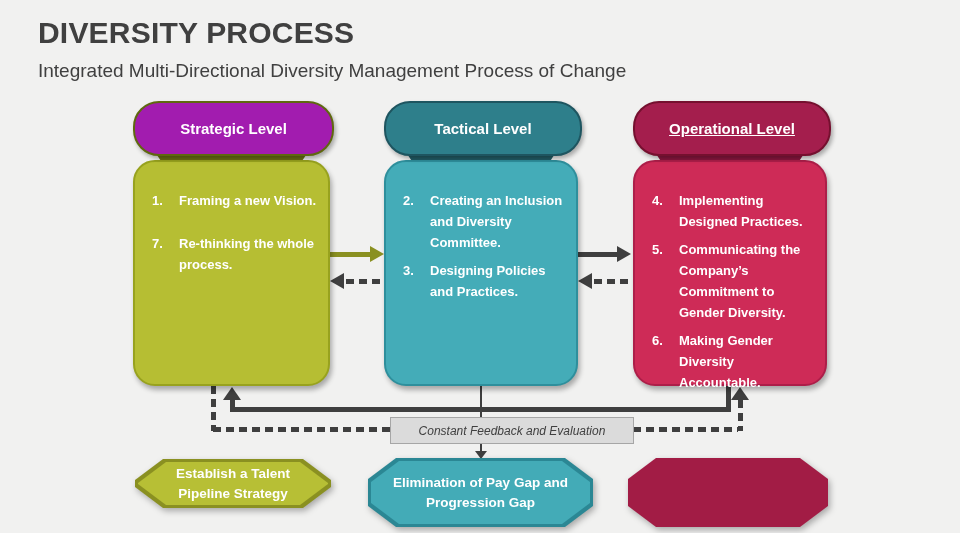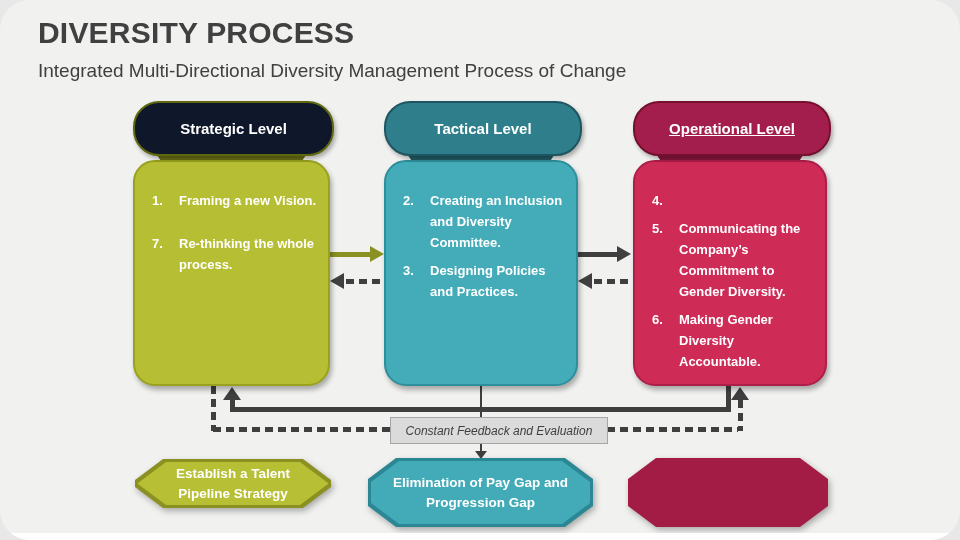--- a/index.html
+++ b/index.html
@@ -1,35 +1,35 @@
 <!DOCTYPE html>
 <html><head>
 <meta charset="utf-8">
 <style>
   html,body{margin:0;padding:0;background:#e8e8e8;}
   .slide{
     position:relative;width:960px;height:540px;overflow:hidden;
-    background:#F1F1F0;font-family:"Liberation Sans", sans-serif;border-radius:30px;
+    background:#F1F1F0;font-family:"Liberation Sans", sans-serif;
   }
   .bottom-strip{position:absolute;left:0;top:533px;width:960px;height:7px;background:#ffffff;}
 
   
   .title{position:absolute;left:38px;top:16px;font-size:30px;font-weight:bold;color:#404040;letter-spacing:.2px;}
   .subtitle{position:absolute;left:38px;top:60px;font-size:19px;font-weight:400;color:#404040;}
 
   
   .c1{left:133px;width:197px;} .c2{left:384px;width:194px;} .c3{left:633px;width:194px;}
 
   .pill{
     position:absolute;top:101px;height:51px;z-index:3;border-radius:26px;
     display:flex;align-items:center;justify-content:center;
     color:#fff;font-size:15px;font-weight:bold;
     box-shadow:2px 3px 4px rgba(0,0,0,.3);
   }
-  .pill-olive{background:#0f172a;border:2px solid #5F680F;}
+  .pill-olive{background:#a21caf;border:2px solid #5F680F;}
   .pill-teal{background:#2E7F8B;border:2px solid #1E5560;}
   .pill-crimson{background:#A41E4D;border:2px solid #75102F;text-decoration:underline;}
 
   .connector{
     position:absolute;top:146px;height:17px;z-index:1;
     clip-path:polygon(0 0,100% 0,93% 100%,7% 100%);
   }
   .conn-olive{background:#6B7014;}
   .conn-teal{background:#235E68;}
   .conn-crimson{background:#8C1740;}
@@ -58,21 +58,21 @@
   .dash-h{position:absolute;height:5px;background:repeating-linear-gradient(to right,#3F3F3F 0 8px,transparent 8px 13px);}
   .dash-v{position:absolute;width:5px;background:repeating-linear-gradient(to bottom,#3F3F3F 0 8px,transparent 8px 13px);}
   .head-right{position:absolute;width:0;height:0;border-top:8px solid transparent;border-bottom:8px solid transparent;}
   .head-left{position:absolute;width:0;height:0;border-top:8px solid transparent;border-bottom:8px solid transparent;}
   .head-up{position:absolute;width:0;height:0;border-left:9px solid transparent;border-right:9px solid transparent;border-bottom:13px solid #3F3F3F;}
   .head-down{position:absolute;width:0;height:0;border-left:6px solid transparent;border-right:6px solid transparent;border-top:8px solid #3F3F3F;}
   .thin-v{position:absolute;width:2px;background:#3F3F3F;}
 
   
   .feedback{
-    position:absolute;left:390px;top:417px;width:218px;height:27px;z-index:4;
+    position:absolute;left:390px;top:417px;width:244px;height:27px;z-index:4;
     background:#DBDBDB;border:1px solid #A6A6A6;box-sizing:border-box;
     display:flex;align-items:center;justify-content:center;
     font-size:12px;font-style:italic;color:#404040;font-weight:500;
   }
 
   
   .oct{position:absolute;filter:drop-shadow(2px 3px 3px rgba(0,0,0,.3));}
   .oct-border,.oct-fill{
     clip-path:polygon(28px 0,calc(100% - 28px) 0,100% 21px,100% calc(100% - 21px),calc(100% - 28px) 100%,28px 100%,0 calc(100% - 21px),0 21px);
   }
@@ -124,20 +124,21 @@
     </div>
   </div>
 
   <div class="connector conn-crimson" style="left:651px;width:158px;"></div>
   <div class="pill pill-crimson c3">
     <span>Operational Level</span>
   </div>
   <div class="bodybox body-crimson c3">
     <div class="li">
       <span class="num">4.</span>
+      <span class="txt">Implementing Designed Practices.</span>
     </div>
     <div class="li gap-sm">
       <span class="num">5.</span>
       <span class="txt">Communicating the Company’s Commitment to Gender Diversity.</span>
     </div>
     <div class="li gap-sm">
       <span class="num">6.</span>
       <span class="txt">Making Gender Diversity Accountable.</span>
     </div>
   </div>

